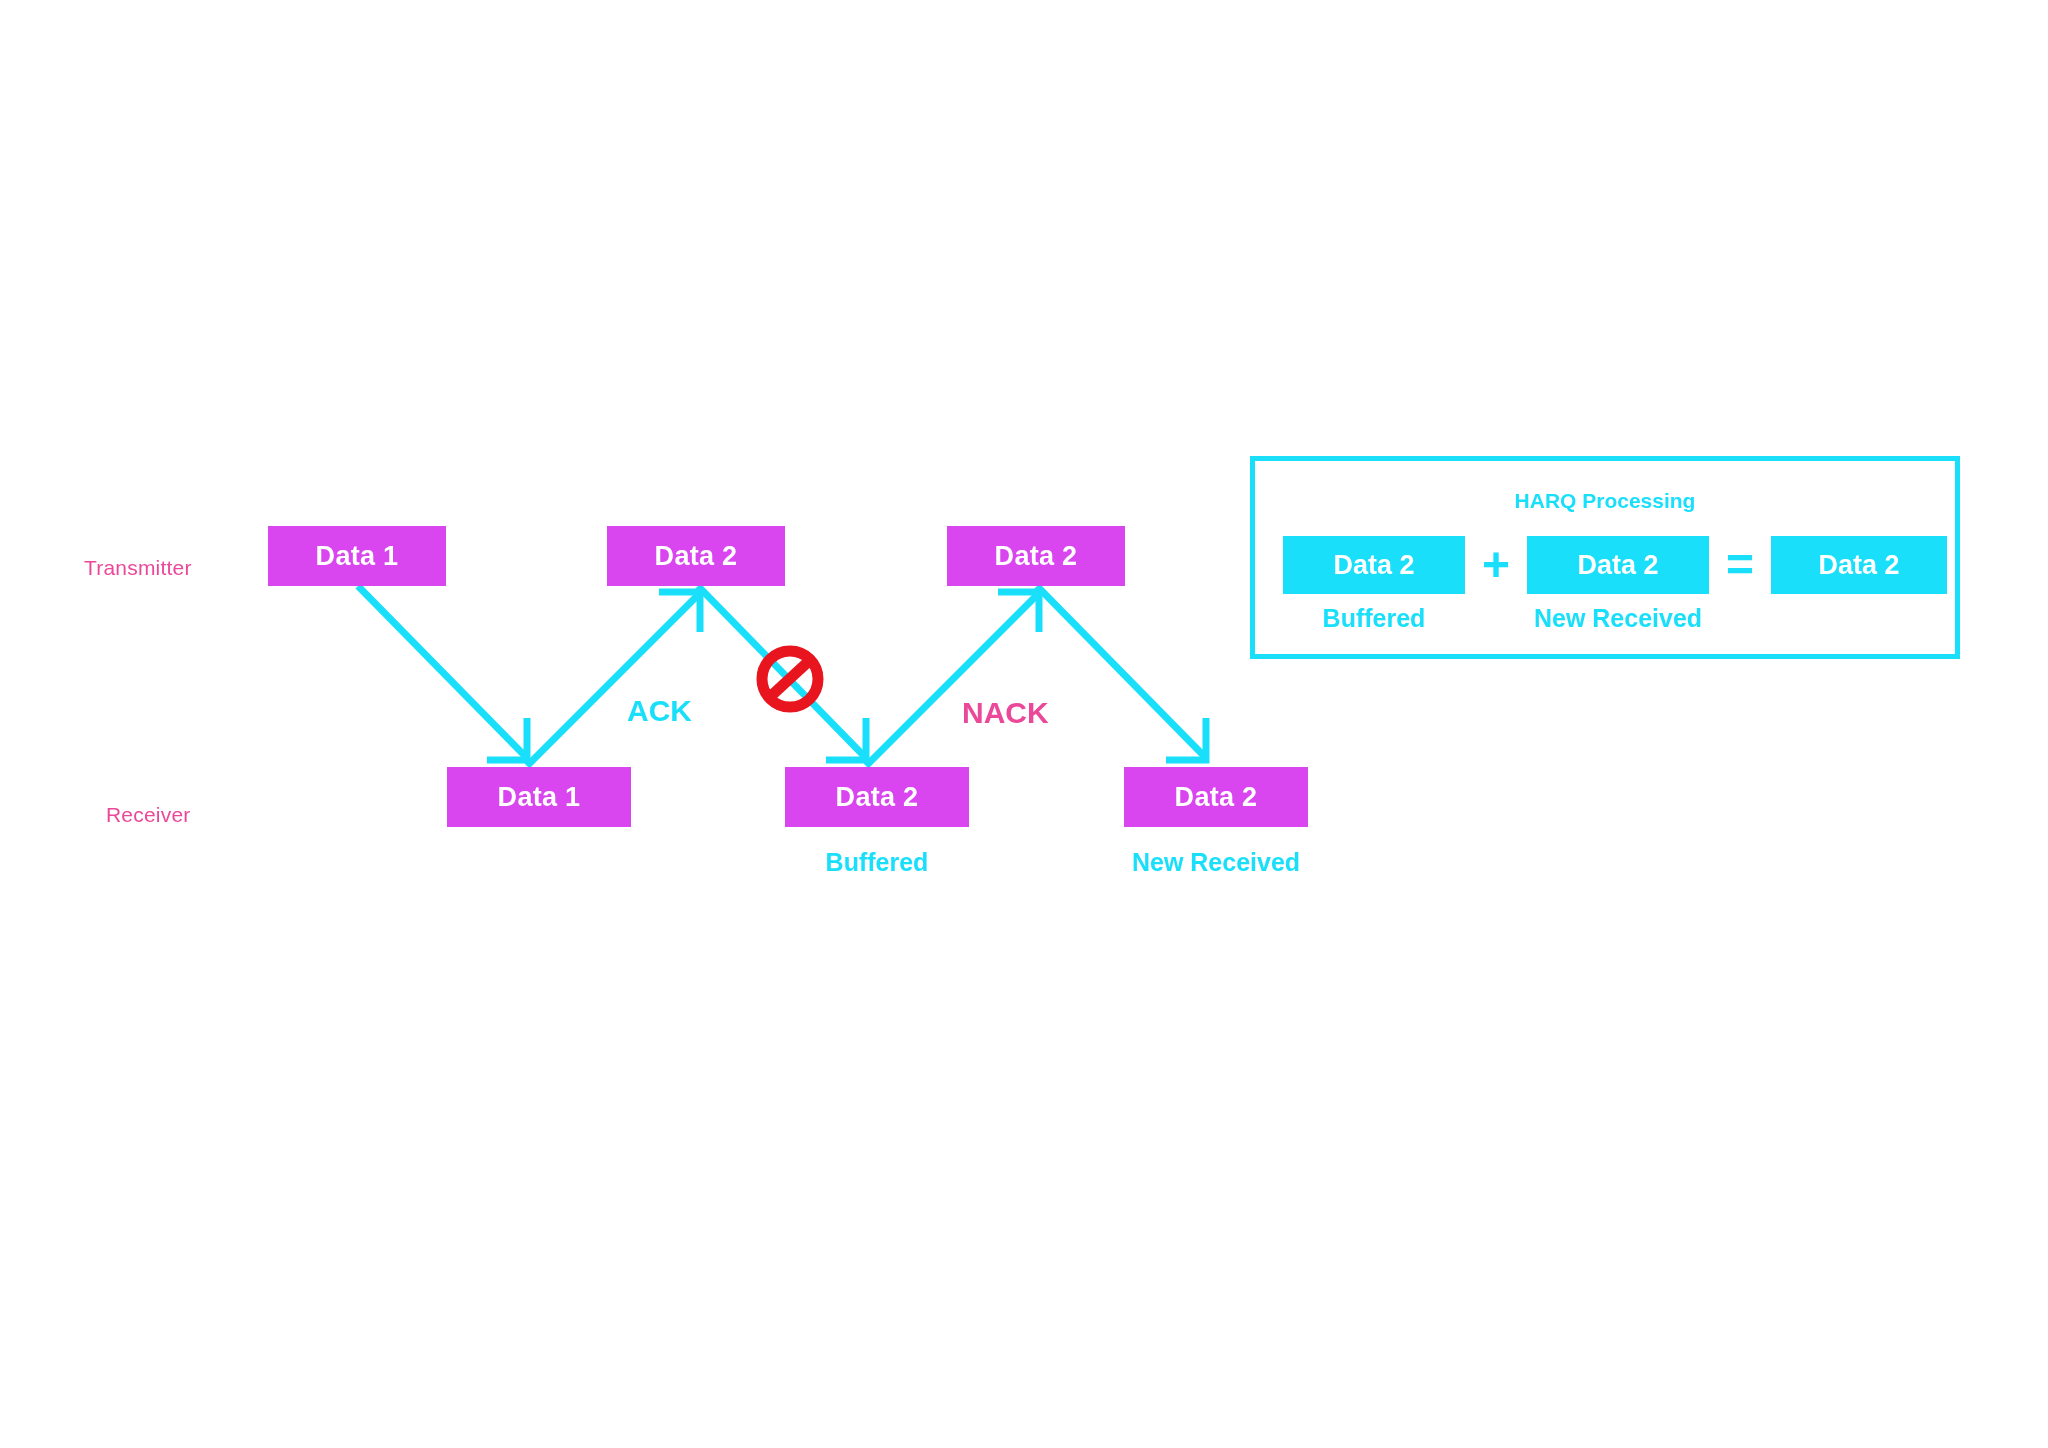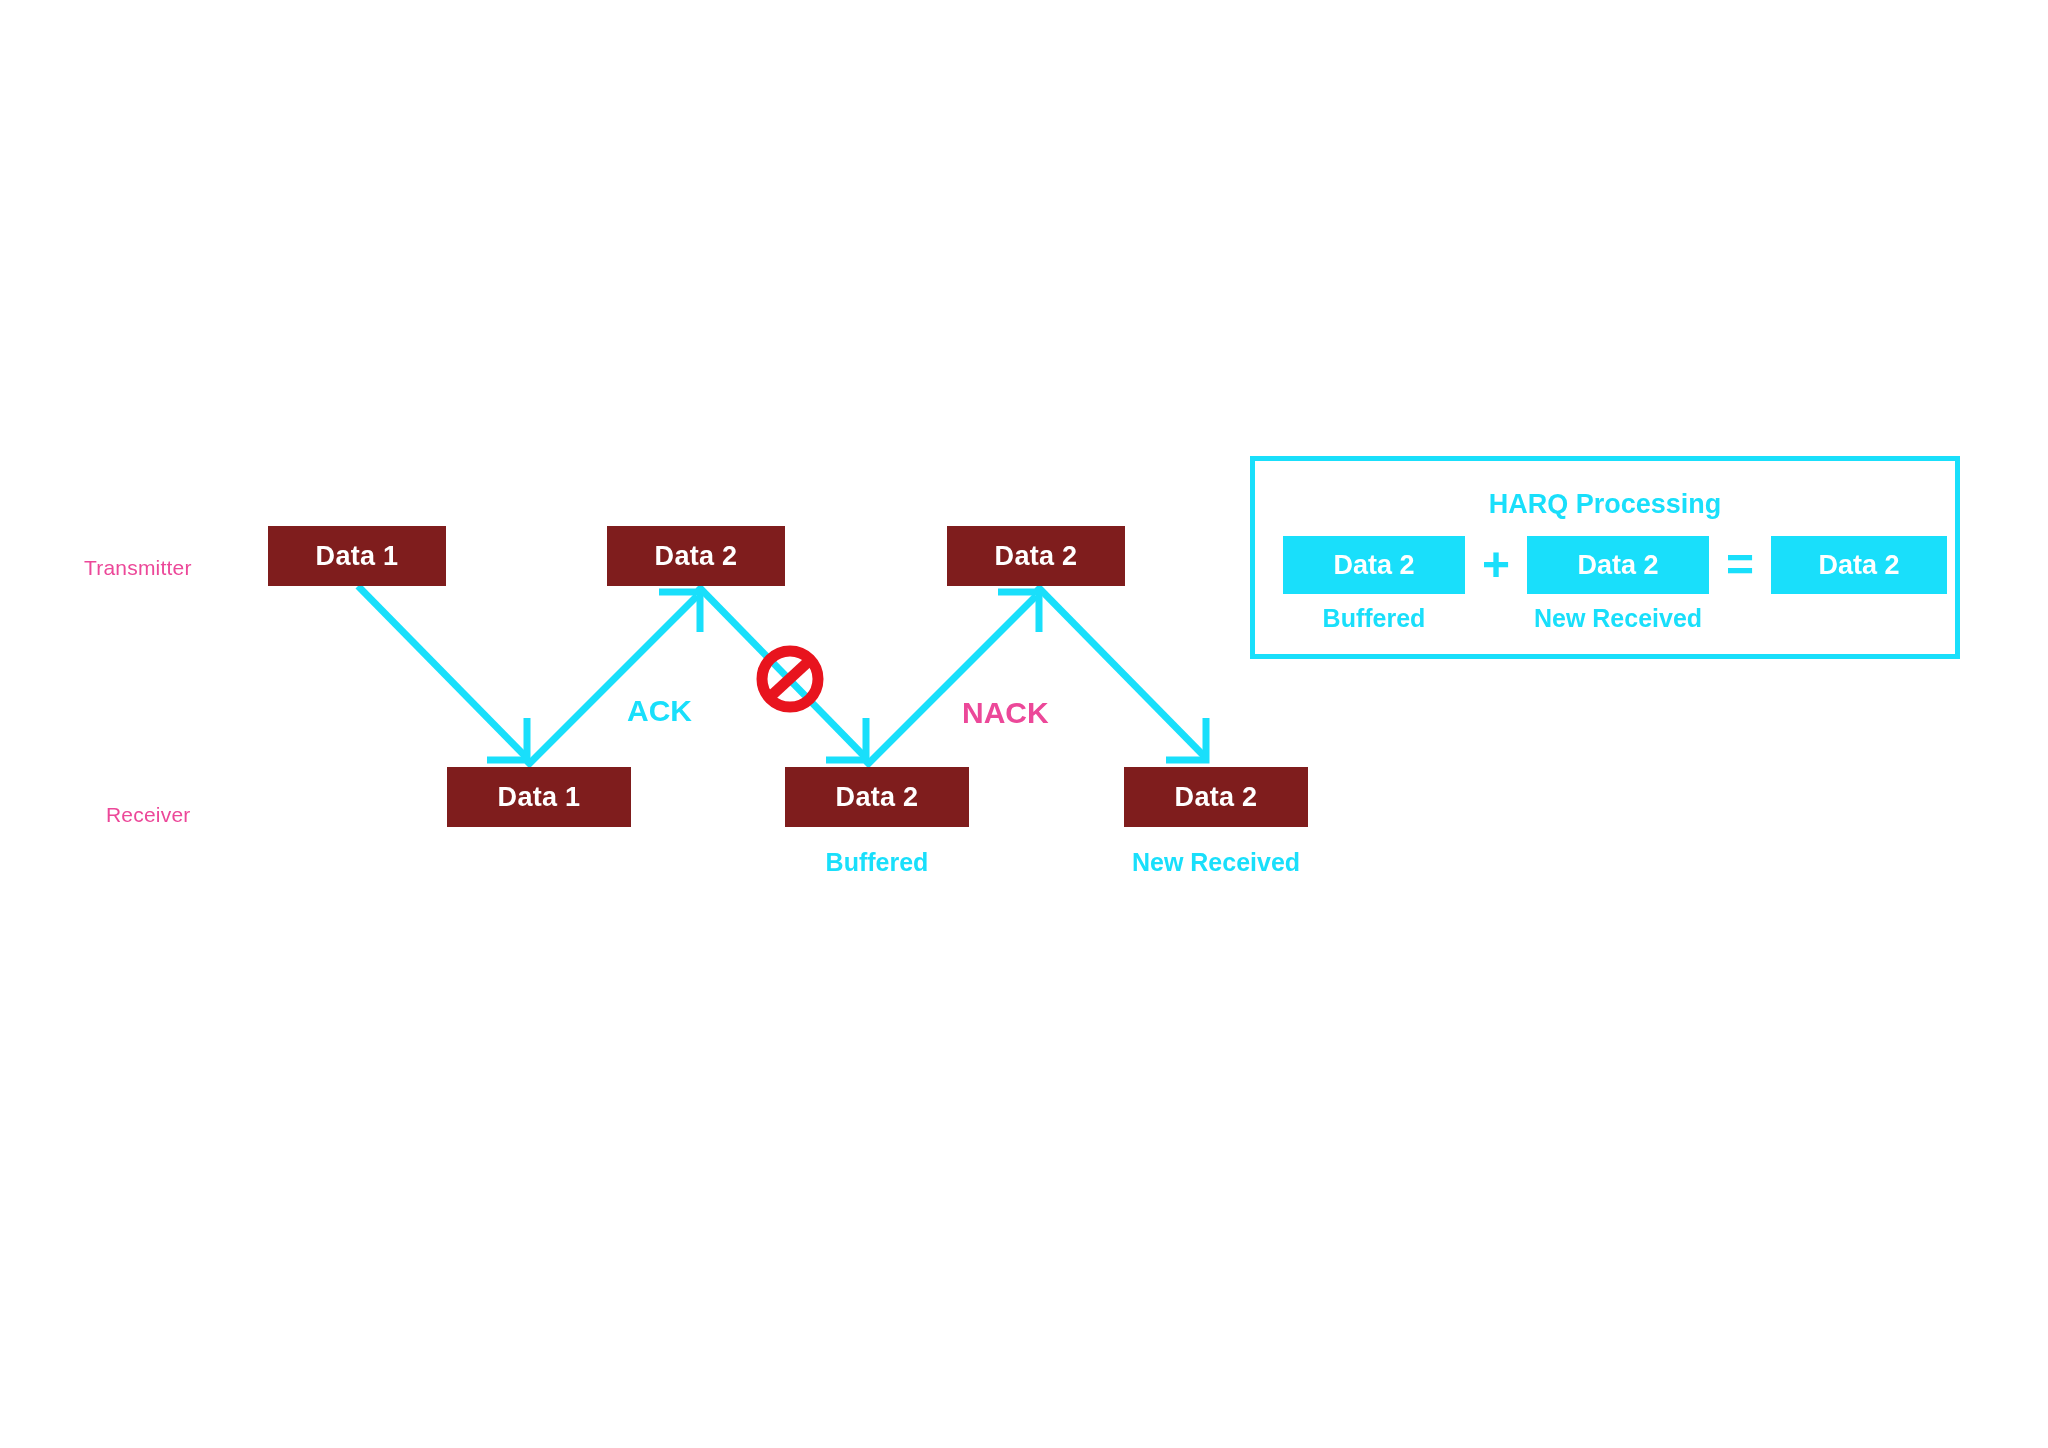--- a/index.html
+++ b/index.html
@@ -31,21 +31,21 @@
     font-size: 21px;
     letter-spacing: 0.2px;
     white-space: nowrap;
   }
   #label-transmitter { left: 84px;  top: 556px; }
   #label-receiver    { left: 106px; top: 803px; }
 
   
   .data-box {
     position: absolute;
-    background: #7f1d1d;
+    background: #d946ef;
     color: #ffffff;
     font-weight: bold;
     font-size: 27px;
     display: flex;
     align-items: center;
     justify-content: center;
     letter-spacing: 0.3px;
     white-space: nowrap;
   }
 
@@ -102,21 +102,21 @@
     background: #ffffff;
   }
   #harq-title {
     position: absolute;
     left: 0;
     top: 28px;
     width: 100%;
     text-align: center;
     color: #19dffb;
     font-weight: bold;
-    font-size: 27px;
+    font-size: 21px;
     white-space: nowrap;
   }
   .harq-box {
     position: absolute;
     background: #19dffb;
     color: #ffffff;
     font-weight: bold;
     font-size: 27px;
     display: flex;
     align-items: center;

